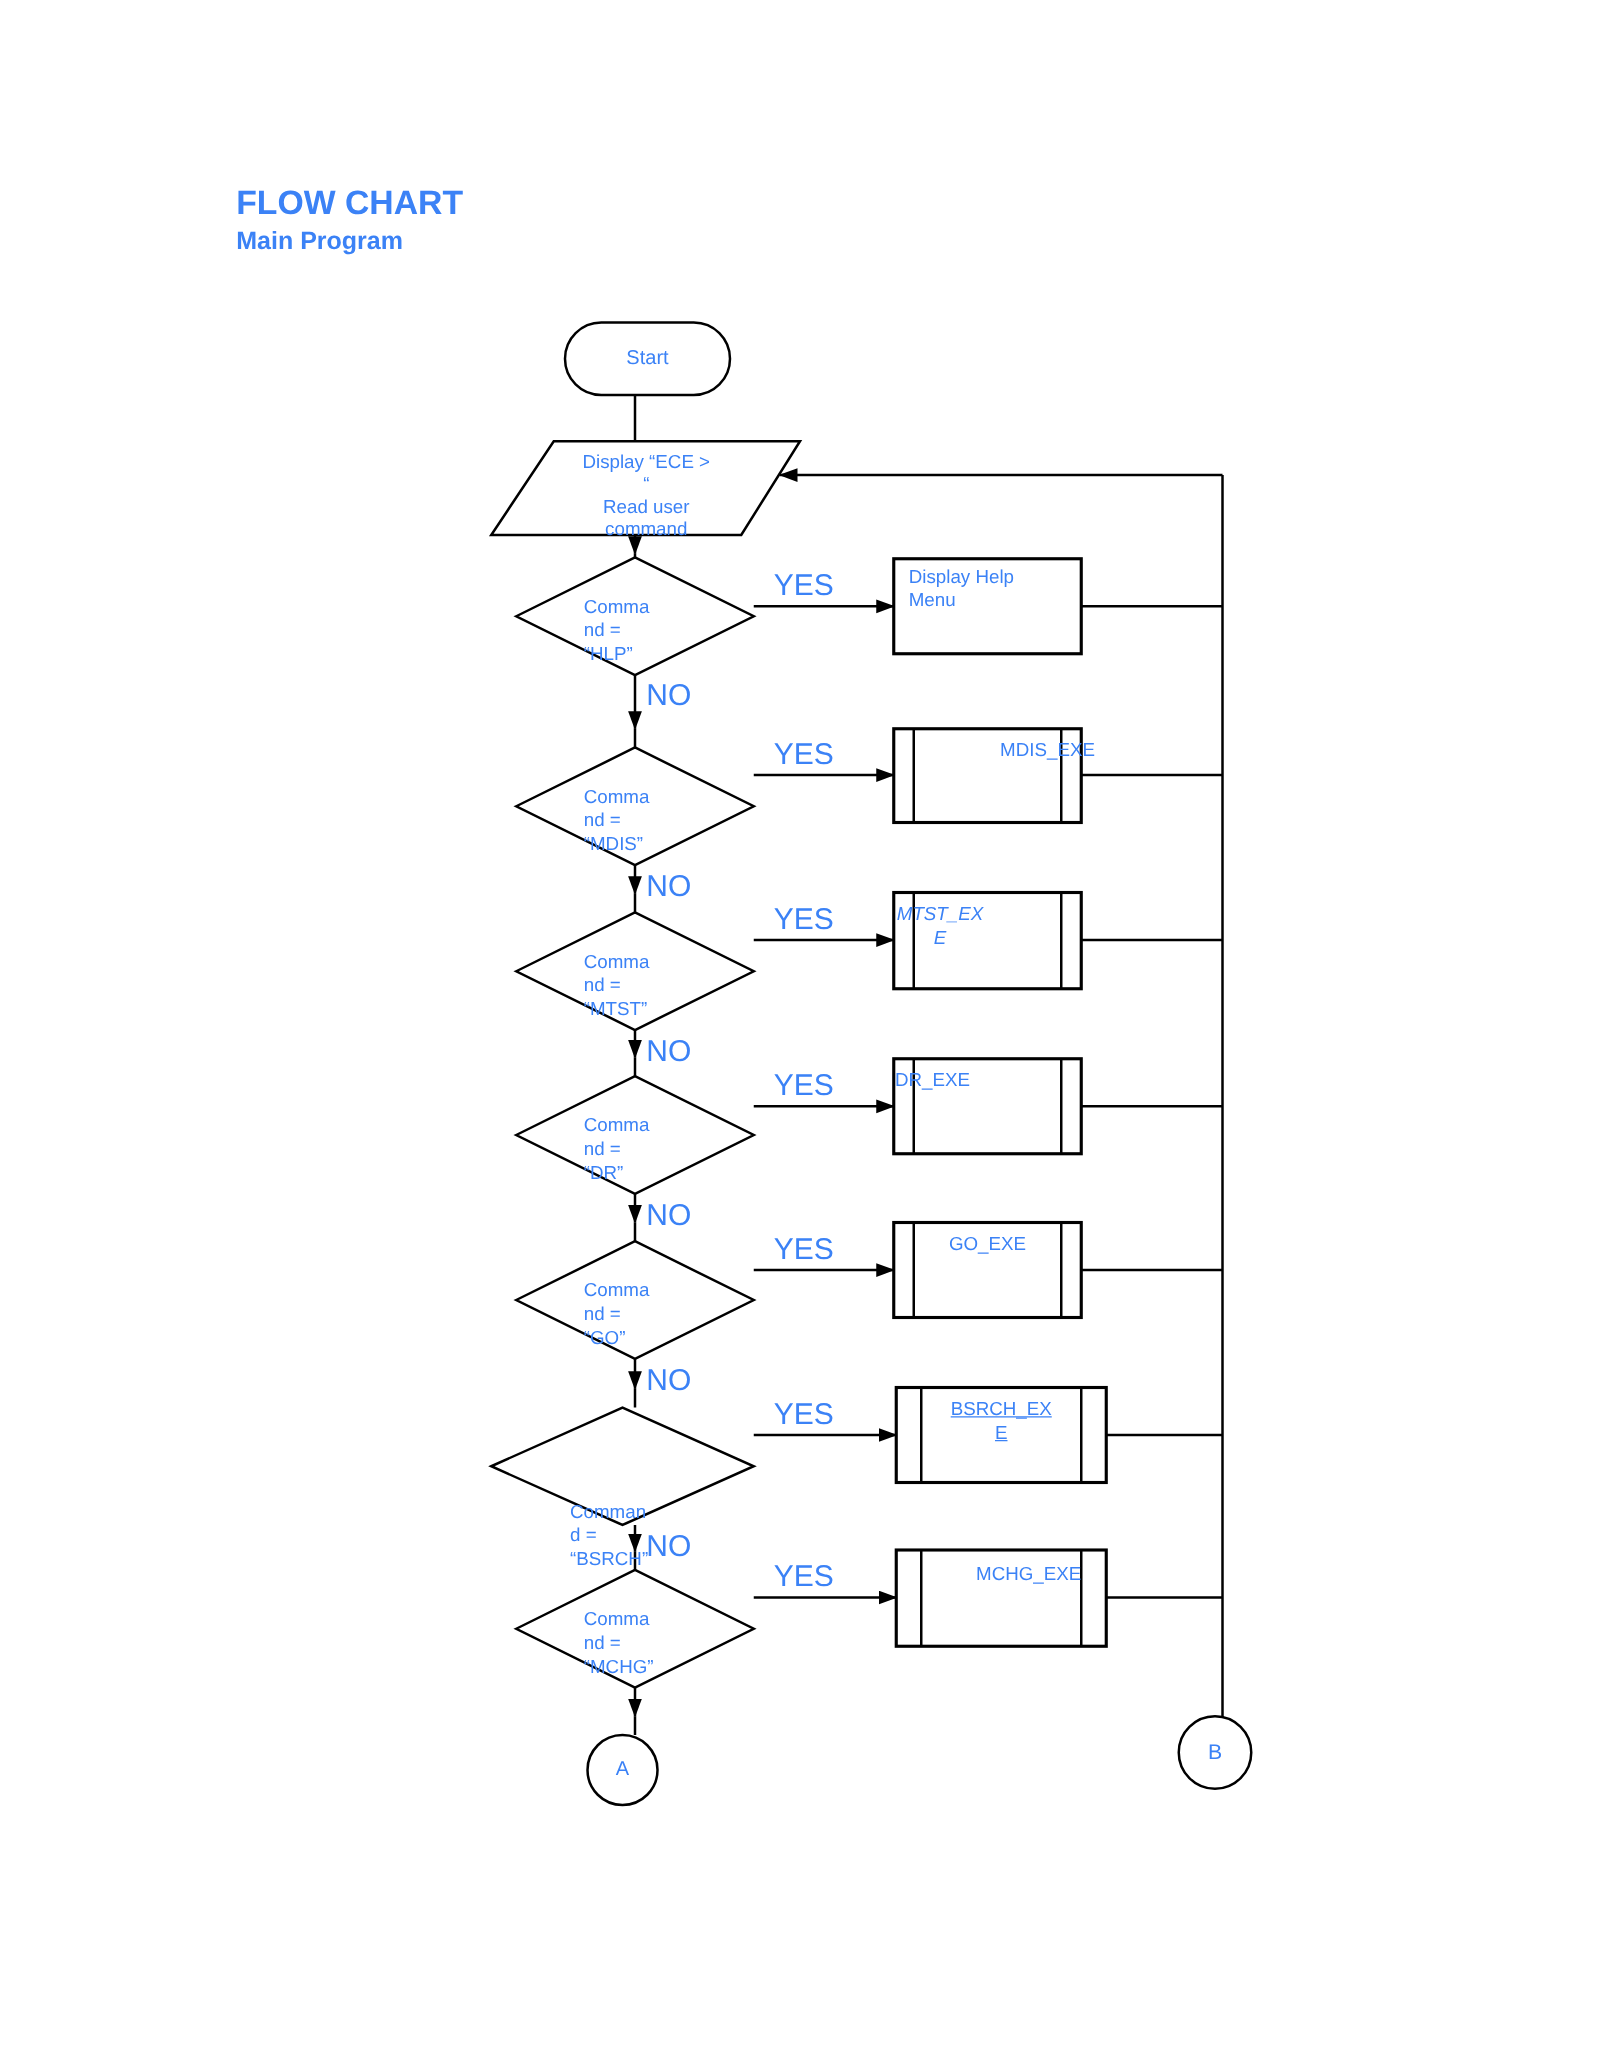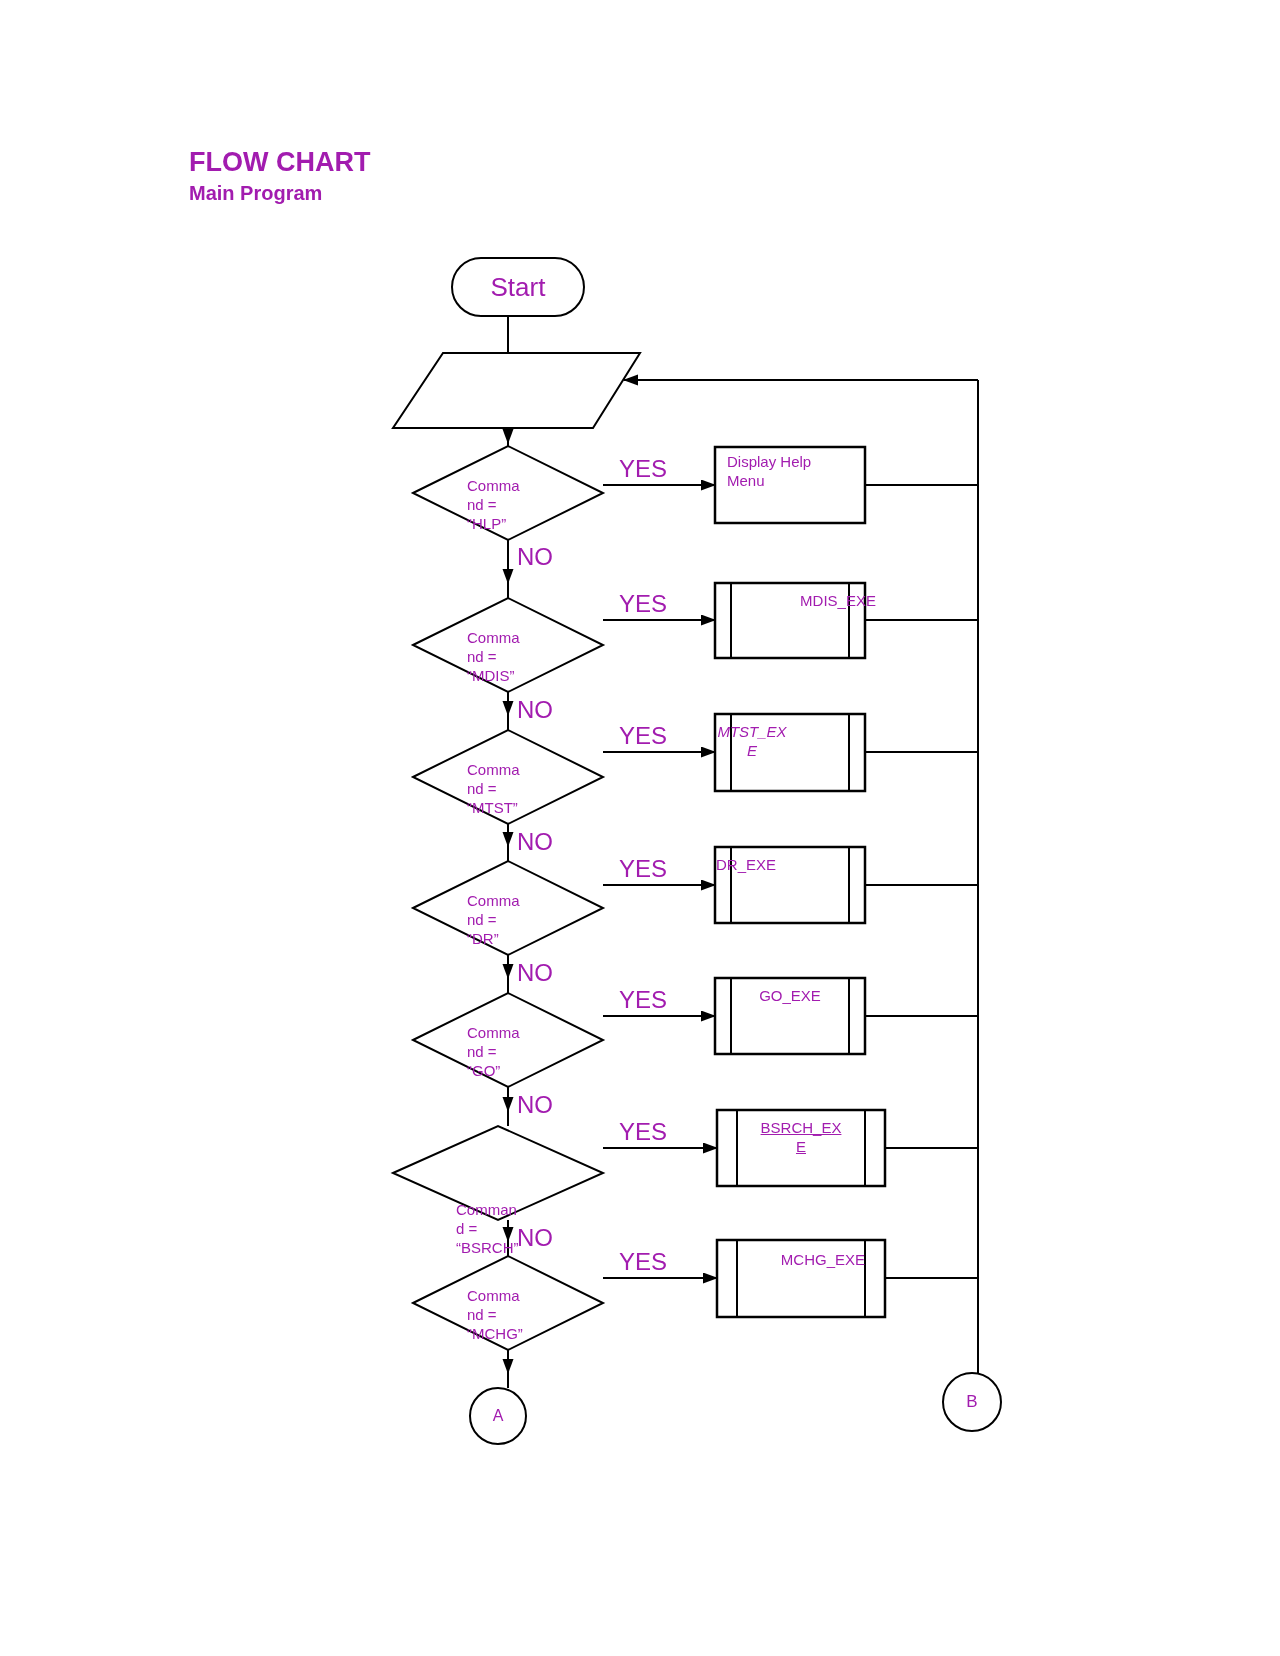--- a/index.html
+++ b/index.html
@@ -1,25 +1,25 @@
 <!DOCTYPE html>
 <html><head>
 <meta charset="utf-8">
 <style>
   html,body{margin:0;padding:0;background:#fff;}
   .page{position:relative;width:1280px;height:1572px;background:#fff;overflow:hidden;
-        font-family:"Liberation Sans",sans-serif;color:#a21caf;}
+        font-family:"Liberation Sans",sans-serif;color:#3b82f6;}
   .diagram{position:absolute;left:0;top:0;}
   .title{position:absolute;left:189px;top:147px;font-size:27px;font-weight:bold;}
   .subtitle{position:absolute;left:189px;top:182px;font-size:20px;font-weight:bold;}
   .lbl{position:absolute;font-size:15px;line-height:19px;white-space:pre-line;}
   .c{text-align:center;}
   .yn{font-size:24px;line-height:20px;}
   
-  #lbl-start{left:452px;top:271px;width:132px;font-size:26px;line-height:32px;}
+  #lbl-start{left:452px;top:271px;width:132px;font-size:16px;line-height:32px;}
   #lbl-io{left:437px;top:361px;width:160px;line-height:18px;}
   #lbl-d0{left:467px;top:476px;width:110px;}
   #lbl-d1{left:467px;top:628px;width:110px;}
   #lbl-d2{left:467px;top:760px;width:110px;}
   #lbl-d3{left:467px;top:891px;width:110px;}
   #lbl-d4{left:467px;top:1023px;width:110px;}
   #lbl-d5{left:456px;top:1156px;width:120px;margin-top:44px;}
   #lbl-d6{left:467px;top:1286px;width:110px;}
   #lbl-p0{left:727px;top:452px;width:132px;}
   #lbl-p1{left:731px;top:591px;width:118px;margin-left:48px;}
@@ -158,20 +158,24 @@
       <rect class="box" x="717" y="1240" width="168" height="77"></rect>
       <line class="bar" x1="737" y1="1240" x2="737" y2="1317"></line>
         <line class="bar" x1="865" y1="1240" x2="865" y2="1317"></line>
     </g>
 
     <circle class="shape" cx="498" cy="1416" r="28"></circle>
     <circle class="shape" cx="972" cy="1402" r="29"></circle>
   </svg>
 
   <div class="lbl c" id="lbl-start">Start</div>
+  <div class="lbl c" id="lbl-io">Display “ECE &gt;
+“
+Read user
+command</div>
 
   <div class="lbl" id="lbl-d0">Comma
 nd =
 “HLP”</div>
   <div class="lbl" id="lbl-d1">Comma
 nd =
 “MDIS”</div>
   <div class="lbl" id="lbl-d2">Comma
 nd =
 “MTST”</div>

